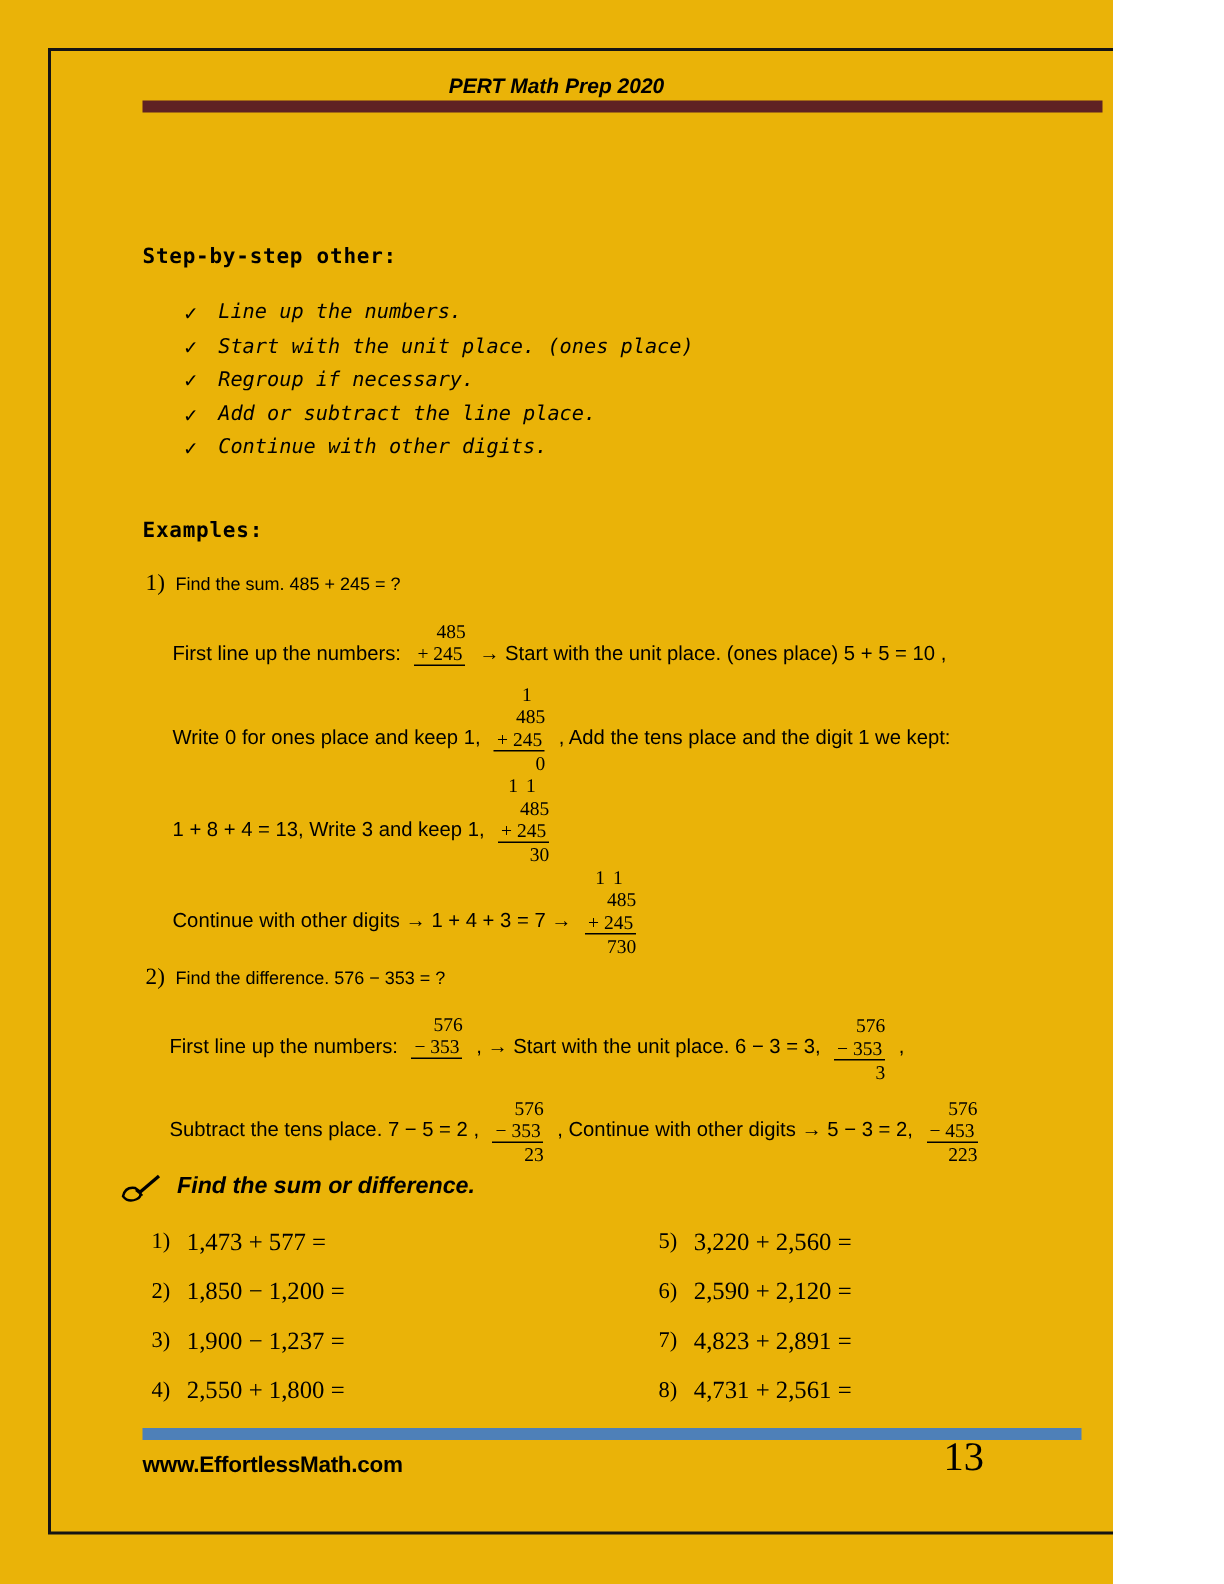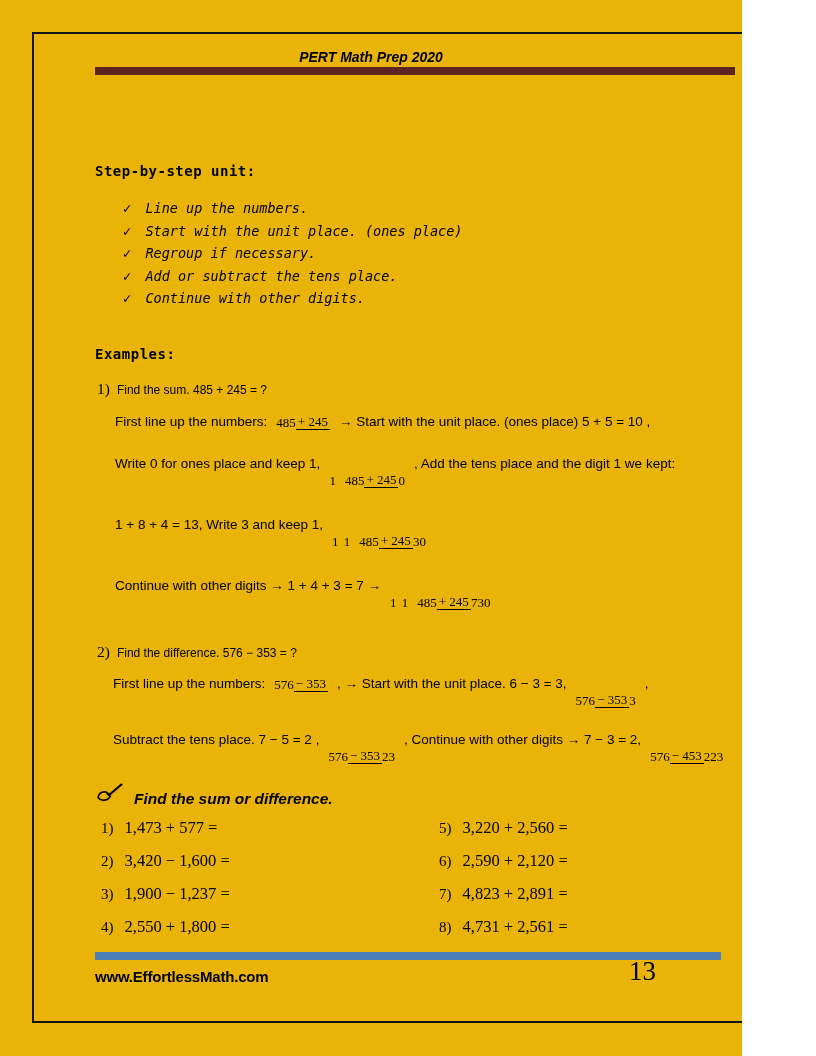--- a/index.html
+++ b/index.html
@@ -23,66 +23,66 @@
   .examples-head { position:absolute; left:95px; top:346px; font-family:"DejaVu Sans Mono", monospace;
                    font-weight:bold; font-size:14px; letter-spacing:0.5px; }
 
   .exline { position:absolute; display:flex; align-items:flex-end; gap:6px;
             font-size:13.5px; white-space:nowrap; }
   .exline .txt { line-height:17px; }
   .exline1 { position:absolute; display:flex; align-items:baseline; gap:7px; white-space:nowrap; }
   .qn-serif { font-family:"Liberation Serif", serif; font-size:15.5px; }
   .prompt { font-size:12px; line-height:17px; }
 
-  .stack { display:inline-flex; flex-direction:row; align-items:flex-end;
+  .stack { display:inline-flex; flex-direction:column; align-items:flex-end;
            font-family:"Liberation Serif", serif; font-size:13px; line-height:15px;
            text-align:right; margin:0 3px; }
   .stack .sop { border-bottom:1.5px solid #000; padding:0 2px; }
   .stack .carry { padding-right:8px; letter-spacing:1px; }
   .stack .carry:empty, .stack .sres:empty { display:none; }
   .stack.hang { margin-bottom:-16px; }
 
-  .ex-head { position:absolute; left:95px; top:782px; display:flex; align-items:flex-end; gap:9px;
+  .ex-head { position:absolute; left:79px; top:782px; display:flex; align-items:flex-start; gap:9px;
              font-style:italic; font-weight:bold; font-size:15.5px; }
   .grid { position:absolute; left:101px; top:818px; width:625px; display:grid;
           grid-template-columns:338px 1fr; row-gap:13px;
           font-family:"Liberation Serif", serif; font-size:16.5px; }
   .q { display:flex; gap:11px; line-height:20px; }
   .q .qn { font-size:15px; }
 
   .fbar { position:absolute; top:952px; left:95px; width:626px; height:8px; }
   .site { position:absolute; top:968px; left:95px; font-weight:bold; font-size:15px; letter-spacing:-0.2px;text-align:center; }
   .pageno { position:absolute; top:956px; right:86px; font-family:"Liberation Serif", serif; font-size:27px; }
 </style>
 </head>
 <body>
 
 <div class="page">
   <div class="pborder"></div>
 
   <div class="runhead">PERT Math Prep 2020</div>
   <div class="hbar" style="background: rgb(95, 34, 35);"></div>
 
-  <div class="guide-head">Step-by-step unit:</div>
+  <div class="guide-head">Step-by-step other:</div>
   <ul class="guide-list">
     <li>
         <span class="check">✓</span>
         <span>Line up the numbers.</span>
       </li>
     <li>
         <span class="check">✓</span>
         <span>Start with the unit place. (ones place)</span>
       </li>
     <li>
         <span class="check">✓</span>
         <span>Regroup if necessary.</span>
       </li>
     <li>
         <span class="check">✓</span>
-        <span>Add or subtract the tens place.</span>
+        <span>Add or subtract the line place.</span>
       </li>
     <li>
         <span class="check">✓</span>
         <span>Continue with other digits.</span>
       </li>
   </ul>
 
   <div class="examples-head">Examples:</div>
 
   <div class="exline1" style="left:97px; top:380px;">
@@ -150,21 +150,21 @@
     <span class="txt">,</span>
   </div>
 
   <div class="exline" style="left:113px; top:731px;">
     <span class="txt">Subtract the tens place. 7 − 5 = 2 ,</span>
     <span class="stack hang">
         <span class="snum">576</span>
         <span class="sop">− 353</span>
         <span class="sres">23</span>
       </span>
-    <span class="txt">, Continue with other digits → 7 − 3 = 2,</span>
+    <span class="txt">, Continue with other digits → 5 − 3 = 2,</span>
     <span class="stack hang">
         <span class="snum">576</span>
         <span class="sop">− 453</span>
         <span class="sres">223</span>
       </span>
   </div>
 
   <div class="ex-head">
     <span><svg width="30" height="22" viewBox="0 0 30 22">
           <path d="M27 2 L13.5 13.5" stroke="#000" stroke-width="2.2" fill="none"></path>
@@ -178,21 +178,21 @@
     <div class="q">
         <span class="qn">1)</span>
         <span>1,473 + 577 =</span>
       </div>
     <div class="q">
         <span class="qn">5)</span>
         <span>3,220 + 2,560 =</span>
       </div>
     <div class="q">
         <span class="qn">2)</span>
-        <span>3,420 − 1,600 =</span>
+        <span>1,850 − 1,200 =</span>
       </div>
     <div class="q">
         <span class="qn">6)</span>
         <span>2,590 + 2,120 =</span>
       </div>
     <div class="q">
         <span class="qn">3)</span>
         <span>1,900 − 1,237 =</span>
       </div>
     <div class="q">

